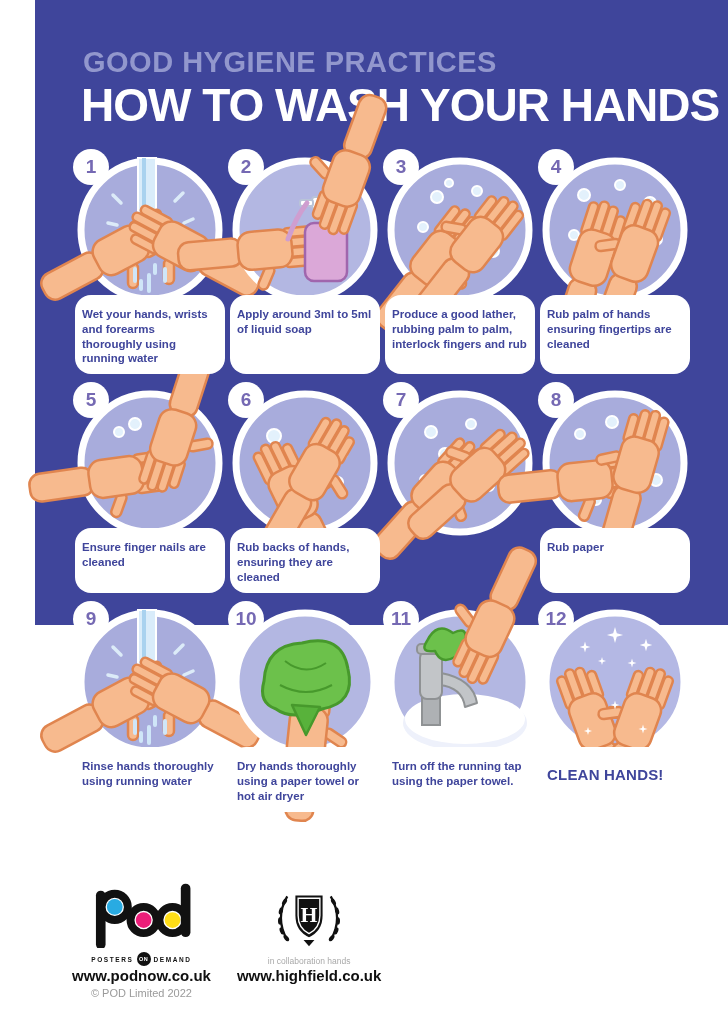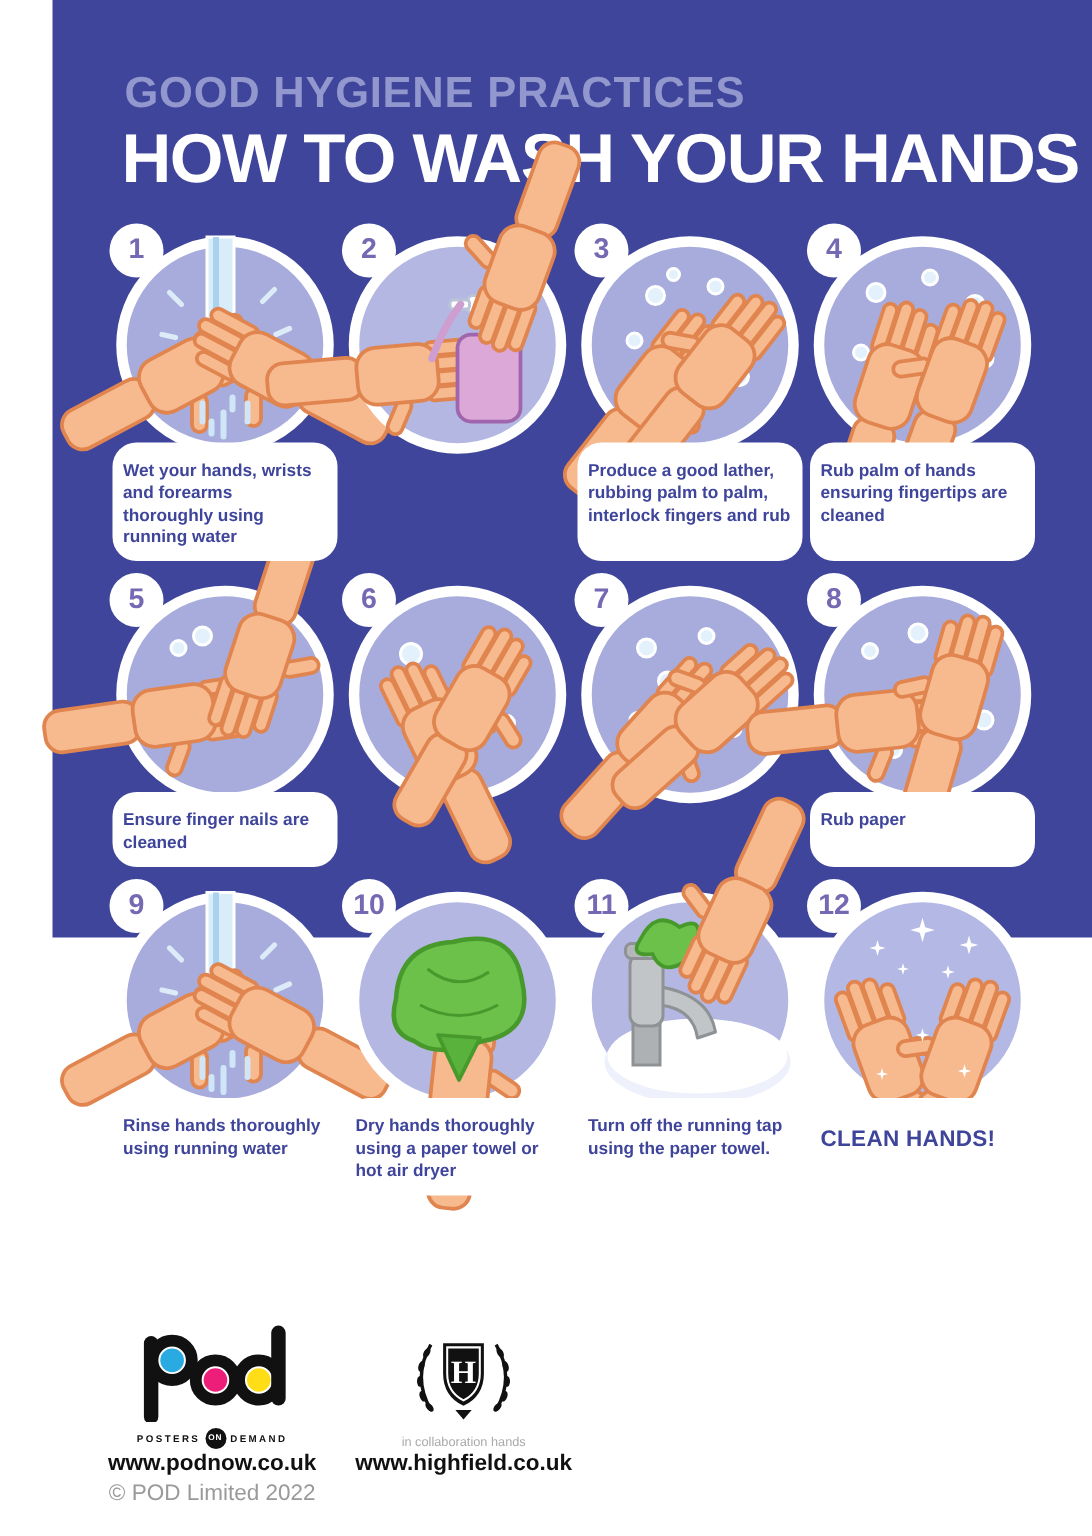--- a/index.html
+++ b/index.html
@@ -23,21 +23,21 @@
   .footer{position:absolute;left:20px;top:856px;width:699px;height:168px;background:#fff;
     display:flex;gap:26px;padding:22px 0 0 52px;box-sizing:border-box}
   .brand-col{display:flex;flex-direction:column;align-items:center}
   .logo-slot{height:88px;display:flex;flex-direction:column;align-items:center;justify-content:flex-end}
   .pod-tagline{display:flex;align-items:center;gap:3px;font-size:6.5px;font-weight:bold;
     letter-spacing:1.6px;color:#111;margin-top:4px}
   .on-circle{background:#111;color:#fff;border-radius:50%;width:14px;height:14px;display:flex;
     align-items:center;justify-content:center;font-size:5.5px;letter-spacing:.5px;flex:0 0 auto}
   .collab{font-size:8.5px;color:#a9a9a9;margin-top:7px}
   .url{font-weight:bold;font-size:15px;color:#101010;margin-top:1px}
-  .copyright{font-size:15px;color:#9a9a9a;margin-top:3px}
+  .copyright{font-size:11px;color:#9a9a9a;margin-top:3px}
 </style>
 </head>
 <body>
 
 <div class="poster">
   <div class="header">
     <h2 class="subtitle">GOOD HYGIENE PRACTICES</h2>
     <h1 class="title">HOW TO WASH YOUR HANDS</h1>
   </div>
 
@@ -117,20 +117,23 @@
                 <rect x="0.5" y="-48" width="9" height="36" rx="4.5" fill="#f7ba8e" stroke="#e0854f" stroke-width="2.5" stroke-linejoin="round"></rect>
                 <rect x="10.5" y="-41" width="9" height="29" rx="4.5" fill="#f7ba8e" stroke="#e0854f" stroke-width="2.5" stroke-linejoin="round"></rect>
                 <rect x="-19" y="-20" width="38" height="54" rx="13" fill="#f7ba8e" stroke="#e0854f" stroke-width="2.5" stroke-linejoin="round"></rect>
               </g>
             </svg>
           </div>
         <div class="badge">
             <span>2</span>
           </div>
       </div>
+      <div class="caption">
+        <p class="cap-main">Apply around 3ml to 5ml of liquid soap</p>
+      </div>
     </div>
 
     <div class="cell">
       <div class="circle-wrap">
         <div class="illus">
             <svg width="150" height="150" viewBox="0 0 150 150">
               <circle cx="75" cy="75" r="69" fill="#a8acdc" stroke="#fff" stroke-width="7"></circle>
               <circle cx="52" cy="42" r="6" fill="#e3f1fc" stroke="#fff" stroke-width="2"></circle>
               <circle cx="92" cy="36" r="5" fill="#e3f1fc" stroke="#fff" stroke-width="2"></circle>
               <circle cx="114" cy="62" r="6" fill="#e3f1fc" stroke="#fff" stroke-width="2"></circle>
@@ -271,20 +274,23 @@
                 <rect x="-9.5" y="-50" width="9" height="38" rx="4.5" fill="#f7ba8e" stroke="#e0854f" stroke-width="2.5" stroke-linejoin="round"></rect>
                 <rect x="0.5" y="-48" width="9" height="36" rx="4.5" fill="#f7ba8e" stroke="#e0854f" stroke-width="2.5" stroke-linejoin="round"></rect>
                 <rect x="10.5" y="-41" width="9" height="29" rx="4.5" fill="#f7ba8e" stroke="#e0854f" stroke-width="2.5" stroke-linejoin="round"></rect>
                 <rect x="-19" y="-20" width="38" height="54" rx="13" fill="#f7ba8e" stroke="#e0854f" stroke-width="2.5" stroke-linejoin="round"></rect>
               </g>
             </svg>
           </div>
         <div class="badge">
             <span>6</span>
           </div>
+      </div>
+      <div class="caption">
+        <p class="cap-main">Rub backs of hands, ensuring they are cleaned</p>
       </div>
     </div>
 
     <div class="cell">
       <div class="circle-wrap">
         <div class="illus">
             <svg width="150" height="150" viewBox="0 0 150 150">
               <circle cx="75" cy="75" r="69" fill="#a8acdc" stroke="#fff" stroke-width="7"></circle>
               <circle cx="46" cy="44" r="6" fill="#e3f1fc" stroke="#fff" stroke-width="2"></circle>
               <circle cx="86" cy="36" r="5" fill="#e3f1fc" stroke="#fff" stroke-width="2"></circle>

